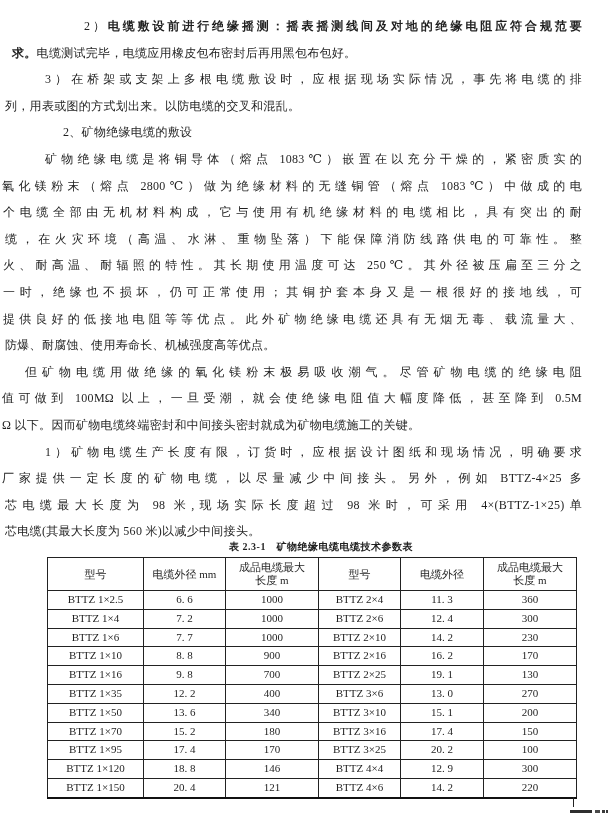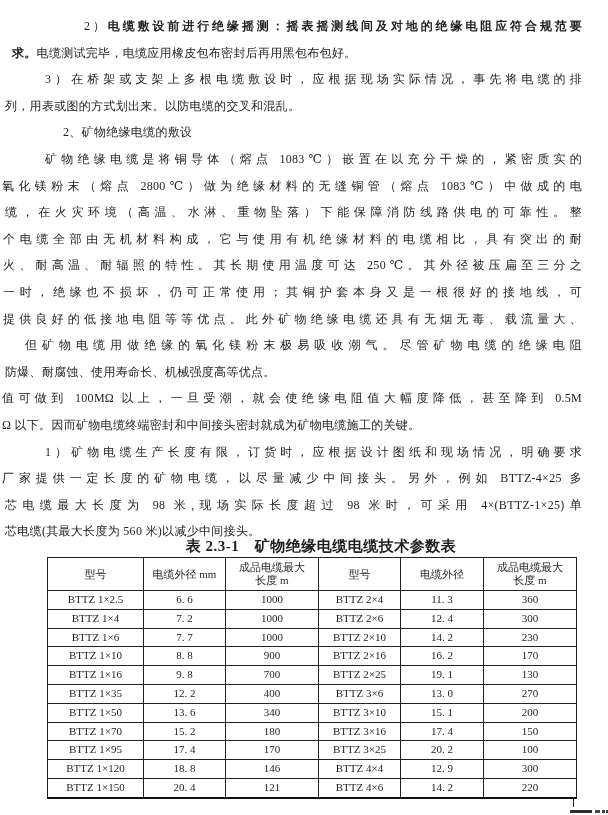--- a/index.html
+++ b/index.html
@@ -22,21 +22,21 @@
   .line.just{
     white-space:normal;
     text-align:justify;
     text-align-last:justify;
   }
   .line .b{font-weight:bold;}
   
   .caption{
     position:absolute;top:538px;left:0;width:608px;height:17px;
     line-height:17px;text-align:center;
-    font-size:15px;font-weight:bold;
+    font-size:10px;font-weight:bold;
     padding-left:34px;box-sizing:border-box;
     letter-spacing:0.5px;
   }
   
   table.params{
     position:absolute;left:47px;top:557px;width:529px;
     border-collapse:collapse;table-layout:fixed;
     font-size:11px;
   }
   table.params th, table.params td{
@@ -69,27 +69,27 @@
 <div class="page">
 
   <div class="textblock">
       <div class="line just" style="margin-left: 84px; width: 498px;"><span>2）</span><span class="b">电缆敷设前进行绝缘摇测：摇表摇测线间及对地的绝缘电阻应符合规范要</span></div>
       <div class="line" style="margin-left: 12px;"><span class="b">求。</span><span>电缆测试完毕，电缆应用橡皮包布密封后再用黑包布包好。</span></div>
       <div class="line just" style="margin-left: 45px; width: 537px;"><span>3）在桥架或支架上多根电缆敷设时，应根据现场实际情况，事先将电缆的排</span></div>
       <div class="line" style="margin-left: 5px;"><span>列，用表或图的方式划出来。以防电缆的交叉和混乱。</span></div>
       <div class="line" style="margin-left: 63px;"><span>2、矿物绝缘电缆的敷设</span></div>
       <div class="line just" style="margin-left: 45px; width: 537px;"><span>矿物绝缘电缆是将铜导体（熔点 1083℃）嵌置在以充分干燥的，紧密质实的</span></div>
       <div class="line just" style="margin-left: 2px; width: 580px;"><span>氧化镁粉末（熔点 2800℃）做为绝缘材料的无缝铜管（熔点 1083℃）中做成的电</span></div>
+      <div class="line just" style="margin-left: 3px; width: 579px;"><span>个电缆全部由无机材料构成，它与使用有机绝缘材料的电缆相比，具有突出的耐</span></div>
       <div class="line just" style="margin-left: 5px; width: 577px;"><span>缆，在火灾环境（高温、水淋、重物坠落）下能保障消防线路供电的可靠性。整</span></div>
-      <div class="line just" style="margin-left: 3px; width: 579px;"><span>个电缆全部由无机材料构成，它与使用有机绝缘材料的电缆相比，具有突出的耐</span></div>
       <div class="line just" style="margin-left: 3px; width: 579px;"><span>火、耐高温、耐辐照的特性。其长期使用温度可达 250℃。其外径被压扁至三分之</span></div>
       <div class="line just" style="margin-left: 3px; width: 579px;"><span>一时，绝缘也不损坏，仍可正常使用；其铜护套本身又是一根很好的接地线，可</span></div>
       <div class="line just" style="margin-left: 3px; width: 579px;"><span>提供良好的低接地电阻等等优点。此外矿物绝缘电缆还具有无烟无毒、载流量大、</span></div>
+      <div class="line" style="margin-left: 5px;"><span>防爆、耐腐蚀、使用寿命长、机械强度高等优点。</span></div>
       <div class="line just" style="margin-left: 25px; width: 557px;"><span>但矿物电缆用做绝缘的氧化镁粉末极易吸收潮气。尽管矿物电缆的绝缘电阻</span></div>
-      <div class="line" style="margin-left: 5px;"><span>防爆、耐腐蚀、使用寿命长、机械强度高等优点。</span></div>
       <div class="line just" style="margin-left: 2px; width: 580px;"><span>值可做到 100MΩ 以上，一旦受潮，就会使绝缘电阻值大幅度降低，甚至降到 0.5M</span></div>
       <div class="line" style="margin-left: 2px;"><span>Ω 以下。因而矿物电缆终端密封和中间接头密封就成为矿物电缆施工的关键。</span></div>
       <div class="line just" style="margin-left: 45px; width: 537px;"><span>1）矿物电缆生产长度有限，订货时，应根据设计图纸和现场情况，明确要求</span></div>
       <div class="line just" style="margin-left: 2px; width: 580px;"><span>厂家提供一定长度的矿物电缆，以尽量减少中间接头。另外，例如 BTTZ-4×25 多</span></div>
       <div class="line just" style="margin-left: 5px; width: 577px;"><span>芯电缆最大长度为 98 米,现场实际长度超过 98 米时，可采用 4×(BTTZ-1×25)单</span></div>
       <div class="line" style="margin-left: 5px;"><span>芯电缆(其最大长度为 560 米)以减少中间接头。</span></div>
     </div>
 
   <div class="caption">表 2.3-1　矿物绝缘电缆电缆技术参数表</div>
 

